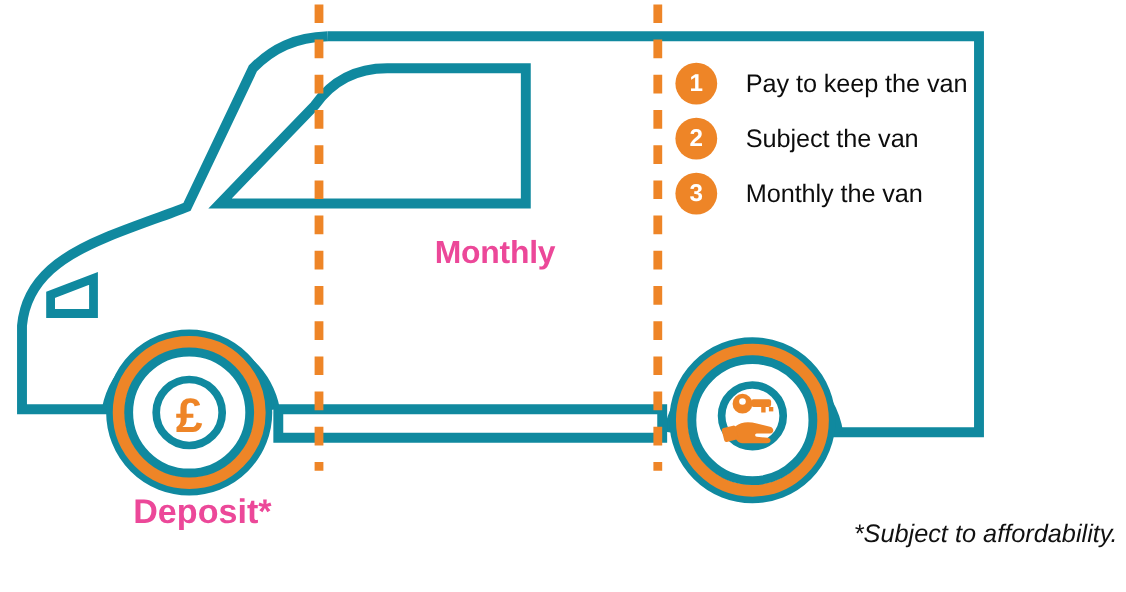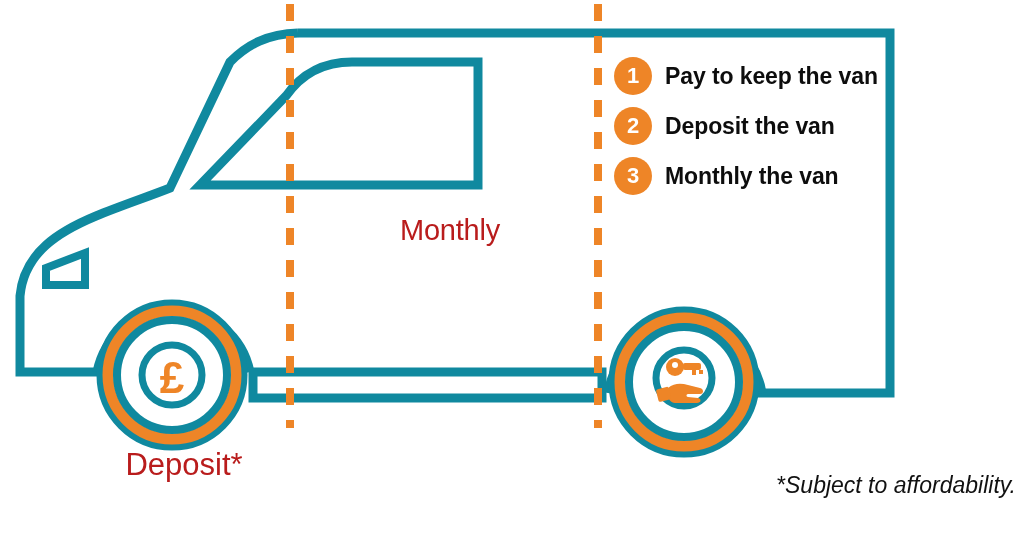--- a/index.html
+++ b/index.html
@@ -19,22 +19,22 @@
   }
   #van-svg {
     position: absolute;
     left: 0;
     top: 0;
     width: 1024px;
     height: 538px;
   }
   .overlay-text {
     position: absolute;
-    color: #b91c1c;
-    font-weight: normal;
+    color: #ec4899;
+    font-weight: bold;
     line-height: 1.25;
   }
   #center-label {
     left: 318px;
     top: 212px;
     width: 264px;
     text-align: center;
     font-size: 29px;
     letter-spacing: -0.2px;
   }
@@ -75,23 +75,23 @@
     background: #ee8527;
     color: #ffffff;
     font-size: 22px;
     font-weight: bold;
     display: flex;
     align-items: center;
     justify-content: center;
     font-family: "Liberation Sans", sans-serif;
   }
   .option-text {
-    margin-left: 13px;
+    margin-left: 26px;
     font-size: 23px;
-    font-weight: bold;
+    font-weight: normal;
     color: #0d0d0d;
     white-space: nowrap;
     letter-spacing: -0.1px;
   }
 </style>
 </head>
 <body>
 
 <div id="infographic">
 
@@ -162,21 +162,21 @@
 
   <div class="overlay-text" id="deposit-label">Deposit*</div>
 
   <div id="options-list">
     <div class="option-row">
       <div class="option-badge">1</div>
       <div class="option-text">Pay to keep the van</div>
     </div>
     <div class="option-row">
       <div class="option-badge">2</div>
-      <div class="option-text">Deposit the van</div>
+      <div class="option-text">Subject the van</div>
     </div>
     <div class="option-row">
       <div class="option-badge">3</div>
       <div class="option-text">Monthly the van</div>
     </div>
   </div>
 
   <div id="footnote">*Subject to affordability.</div>
 
 </div>

